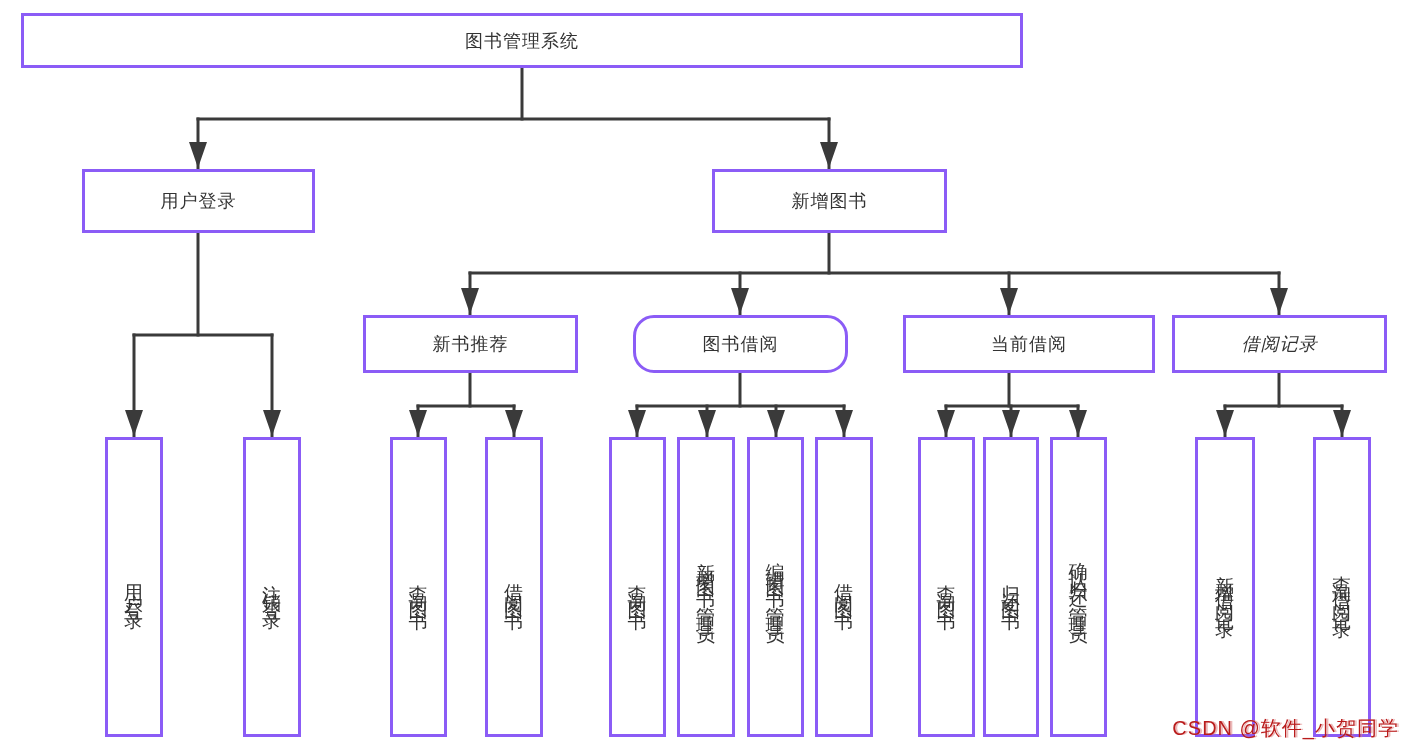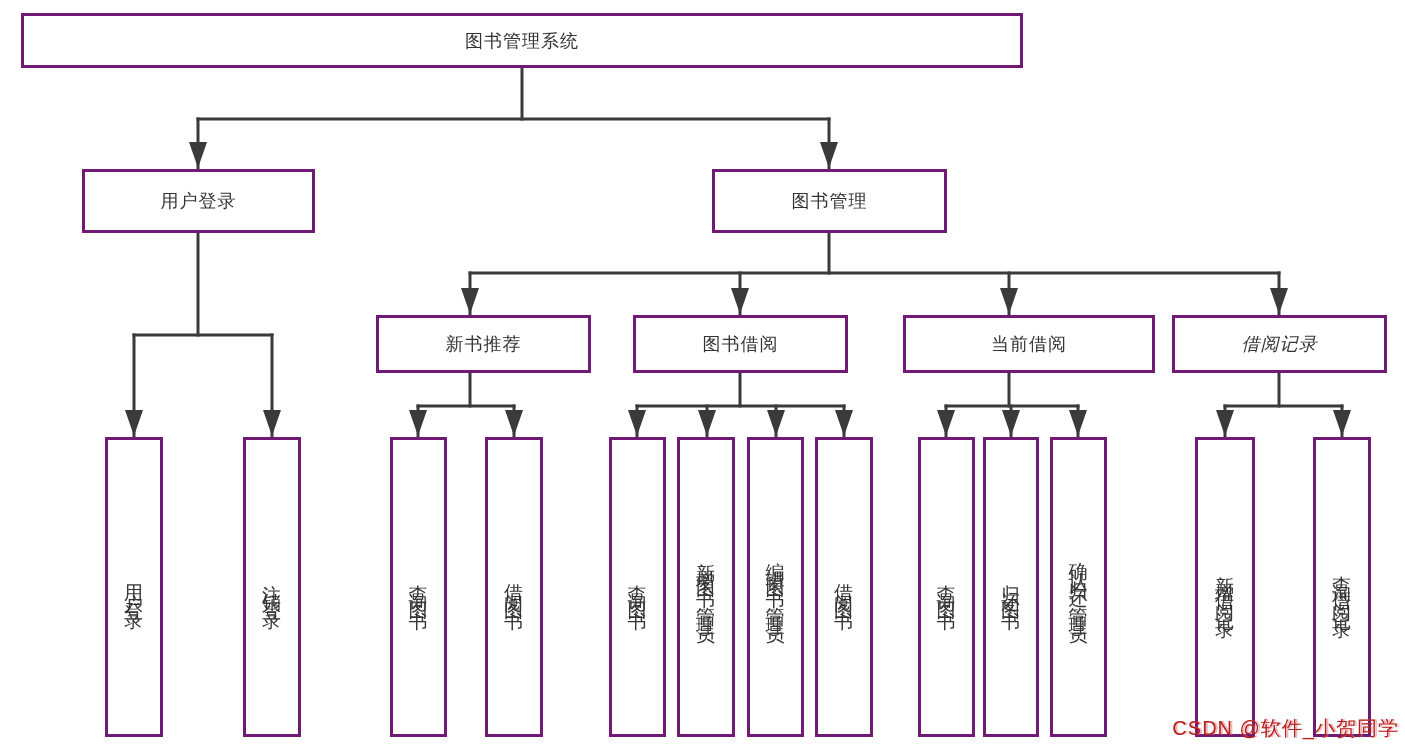--- a/index.html
+++ b/index.html
@@ -17,21 +17,21 @@
   }
   .wires {
     position: absolute;
     left: 0; top: 0;
     width: 1405px; height: 747px;
     z-index: 1;
   }
   .box {
     position: absolute;
     box-sizing: border-box;
-    border: 3px solid #701a75;
+    border: 3px solid #8b5cf6;
     background: #ffffff;
     color: #333333;
     display: flex;
     align-items: center;
     justify-content: center;
     z-index: 2;
     font-size: 18px;
     letter-spacing: 1px;
     white-space: nowrap;
   }
@@ -115,27 +115,27 @@
   </svg>
 
   <div class="box" style="left:21px; top:13px; width:1002px; height:55px;">
     <span>图书管理系统</span>
   </div>
 
   <div class="box" style="left:82px; top:169px; width:233px; height:64px;">
     <span>用户登录</span>
   </div>
   <div class="box" style="left:712px; top:169px; width:235px; height:64px;">
-    <span>图书管理</span>
+    <span>新增图书</span>
   </div>
 
-  <div class="box" style="left:363px; top:315px; width:215px; height:58px;margin-left:13px;">
+  <div class="box" style="left:363px; top:315px; width:215px; height:58px;">
     <span>新书推荐</span>
   </div>
-  <div class="box" style="left:633px; top:315px; width:215px; height:58px;">
+  <div class="box" style="left:633px; top:315px; width:215px; height:58px;border-radius:21px;">
     <span>图书借阅</span>
   </div>
   <div class="box" style="left:903px; top:315px; width:252px; height:58px;">
     <span>当前借阅</span>
   </div>
   <div class="box" style="left:1172px; top:315px; width:215px; height:58px;font-style:italic;">
     <span>借阅记录</span>
   </div>
 
   <div class="box vbox" style="left:105px; width:58px;">

